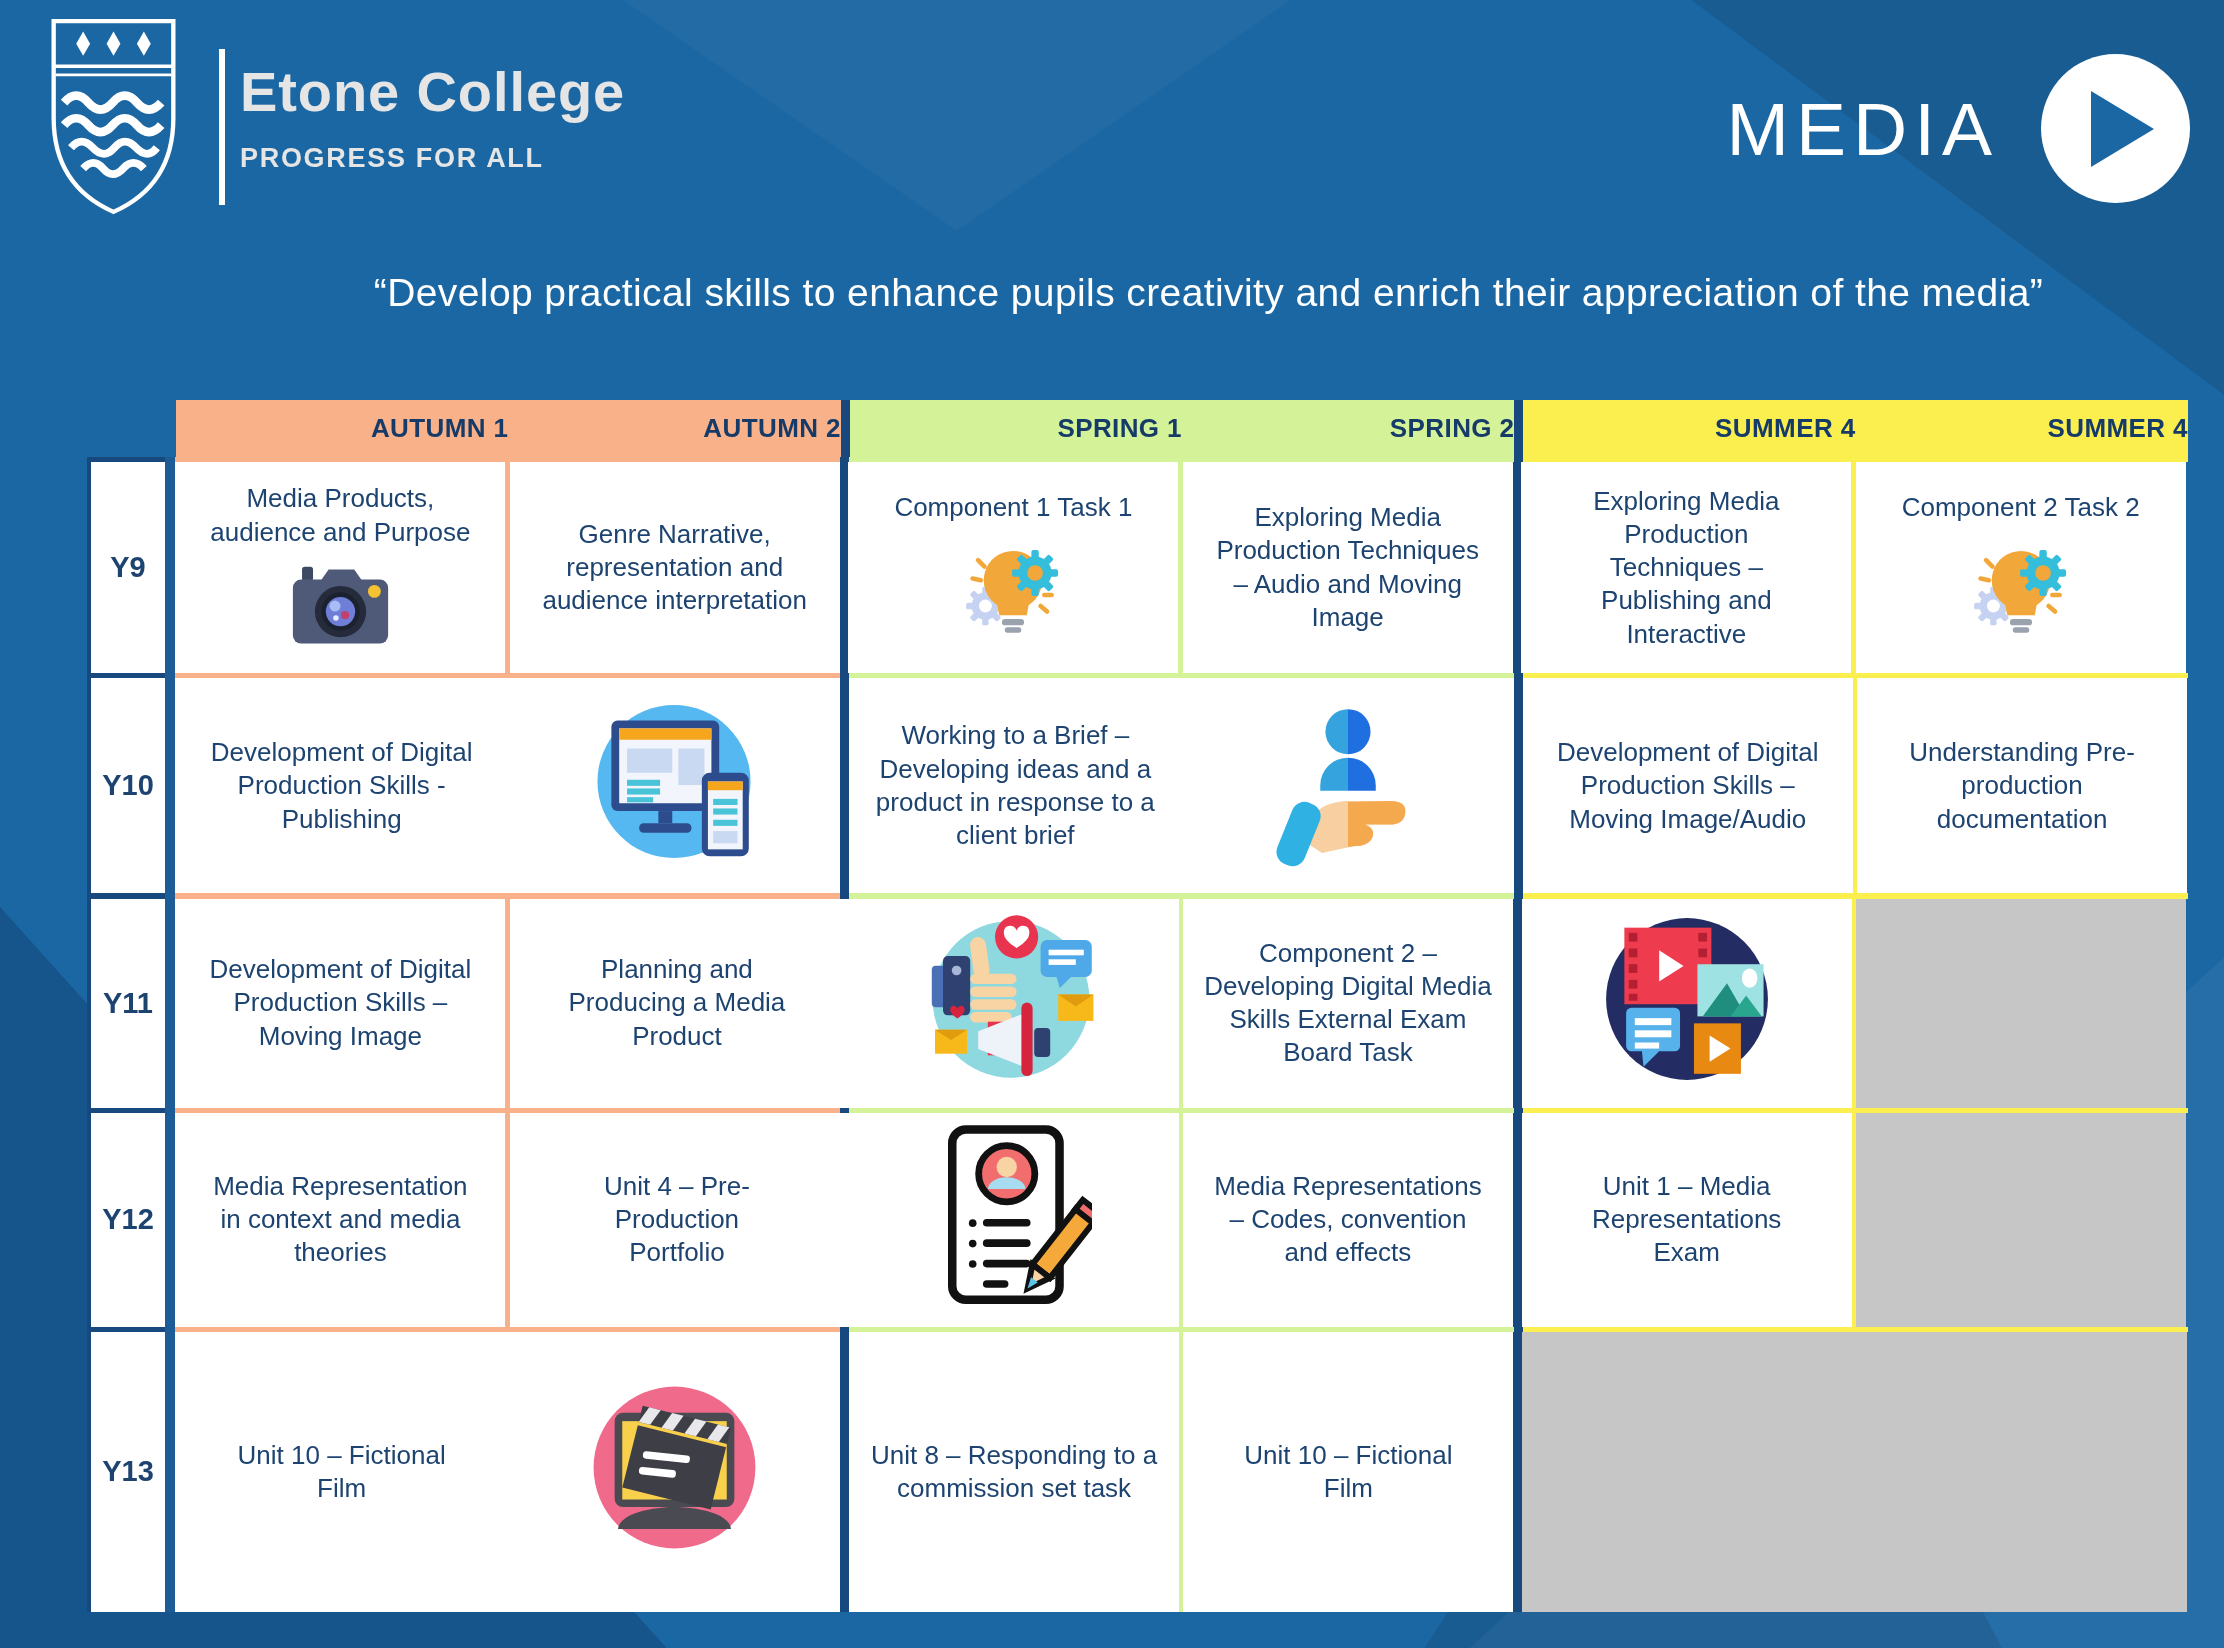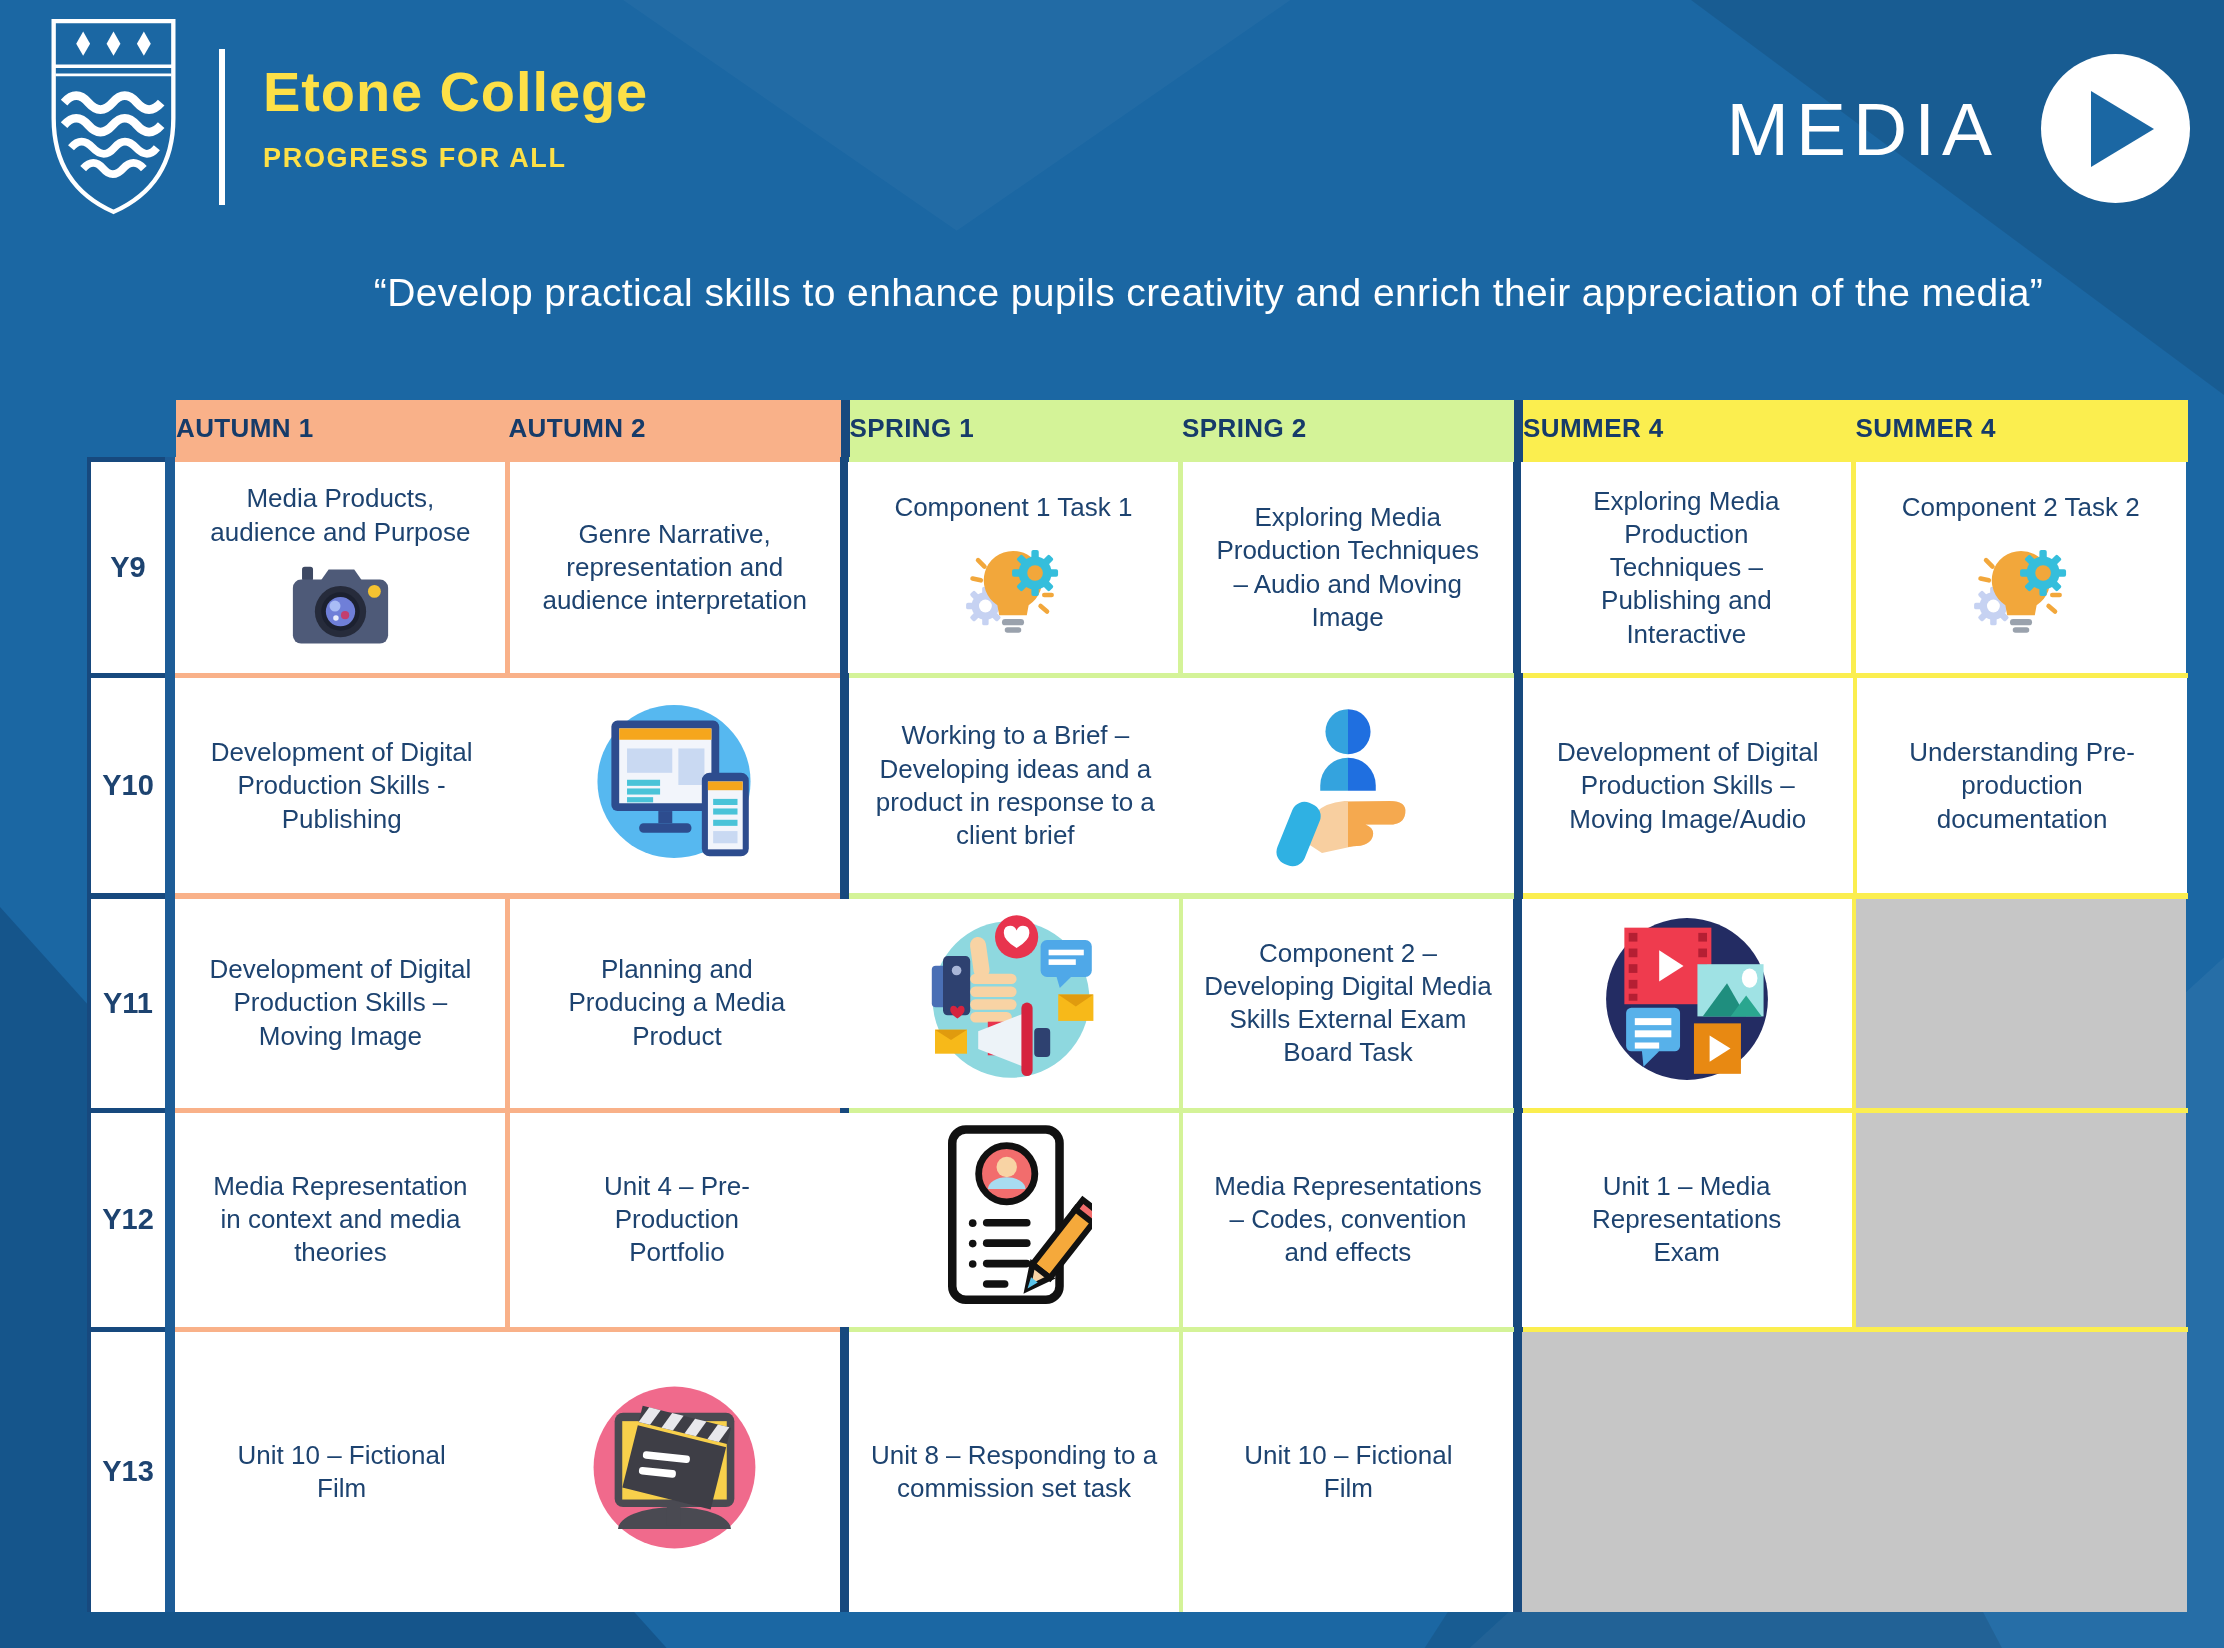--- a/index.html
+++ b/index.html
@@ -9,39 +9,39 @@
   .f1{left:0;top:55%;width:30%;height:45%;background:rgba(8,40,78,.28);clip-path:polygon(0 100%,0 0,100% 100%);}
   .f2{right:0;bottom:0;width:34%;height:42%;background:rgba(255,255,255,.05);clip-path:polygon(100% 100%,0 100%,100% 0);}
   .f3{right:0;top:0;width:24%;height:24%;background:rgba(0,0,0,.10);clip-path:polygon(100% 0,0 0,100% 100%);}
   .f4{right:10%;bottom:0;width:26%;height:30%;background:rgba(0,0,0,.10);clip-path:polygon(0 100%,100% 100%,55% 0);}
   .f5{left:28%;top:0;width:30%;height:14%;background:rgba(255,255,255,.03);clip-path:polygon(0 0,100% 0,50% 100%);}
 
   
   .brand{position:absolute;left:45px;top:14px;display:flex;align-items:flex-start;}
   .crest{width:137px;height:205px;}
   .brand-sep{width:6px;height:156px;background:#fff;margin:35px 0 0 37px;}
-  .brand-txt{margin:45px 0 0 38px;color:#fde047;}
+  .brand-txt{margin:45px 0 0 15px;color:#e5e5e5;}
   .school-name{font-size:56px;font-weight:700;letter-spacing:0.9px;}
   .school-motto{font-size:27px;font-weight:700;letter-spacing:1.7px;margin-top:19px;}
 
   .subject{position:absolute;right:35px;top:54px;display:flex;align-items:center;}
   .subject-title{color:#fff;font-size:75px;font-weight:400;letter-spacing:7px;margin-right:42px;}
   .play-btn{width:149px;height:149px;border-radius:50%;background:#fff;display:flex;align-items:center;justify-content:center;}
   .play-tri{width:0;height:0;border-top:38px solid transparent;border-bottom:38px solid transparent;border-left:63px solid #1B67A3;margin-left:14px;}
 
   .quote{position:absolute;left:209px;top:271px;width:1999px;text-align:center;color:#fff;
          font-size:39px;font-weight:400;letter-spacing:0.4px;}
 
   
   .cmap{position:absolute;left:87px;top:400px;width:2101px;}
   .trow{display:flex;}
   .hd{height:57px;}
   .hspace{width:89px;}
   .band{display:flex;width:665px;align-items:center;}
-  .band span{flex:1;text-align:left;font-size:26px;font-weight:700;color:#163B69;letter-spacing:0.4px;}
+  .band span{flex:1;text-align:right;font-size:26px;font-weight:700;color:#163B69;letter-spacing:0.4px;}
   .band-aut{background:#F9B189;}
   .band-spr{background:#D4F398;}
   .band-sum{background:#FBEE4F;}
 
   .vd-nav{width:8.7px;background:#17497E;}
   .vd-sal{width:4.3px;background:#F9B189;}
   .vd-grn{width:4.3px;background:#D4F398;}
   .vd-yel{width:4.3px;background:#FBEE4F;}
 
   .hdiv{display:flex;height:5.2px;}

